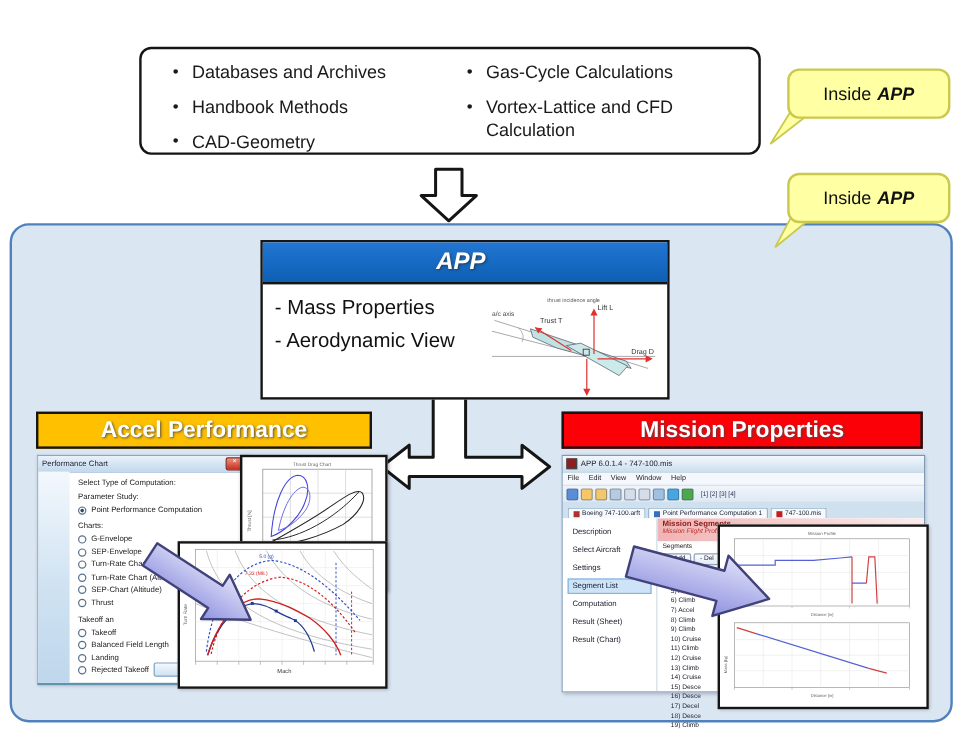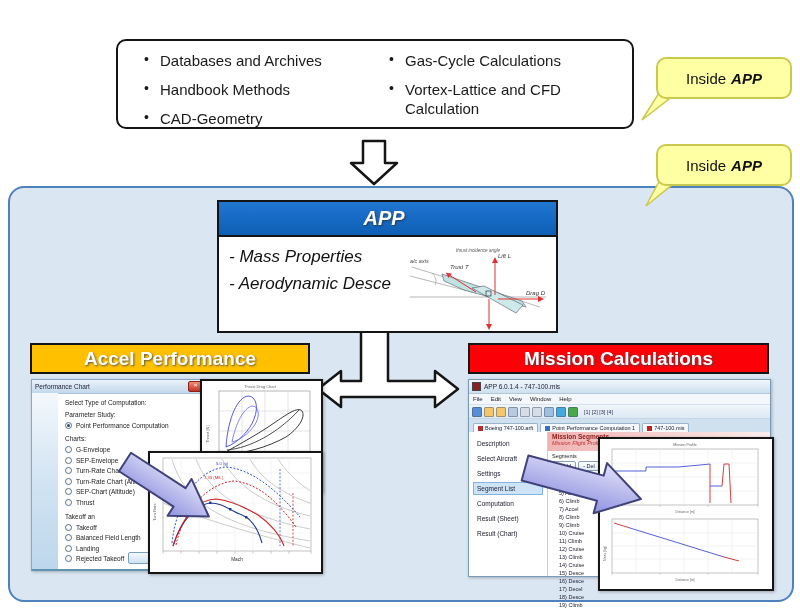--- a/index.html
+++ b/index.html
@@ -122,24 +122,24 @@
   </div>
   <div class="abs callout" style="left:656px;top:144px;">
     <span>Inside</span>
     <b>APP</b>
   </div>
 
   <div class="abs model-box">
     <div class="model-head">
       <i>APP</i>
     </div>
-    <div style="position:relative;height:93px;font-style:italic;">
+    <div style="position:relative;height:93px;">
       <div class="model-items">
         <div>- Mass Properties</div>
-        <div>- Aerodynamic Desce</div>
+        <div>- Aerodynamic View</div>
       </div>
       <svg class="abs" style="right:2px;top:0;" width="152" height="92" viewBox="0 0 152 92">
         <line x1="8" y1="54" x2="144" y2="54" stroke="#999" stroke-width="0.7"></line>
         <line x1="10" y1="24" x2="138" y2="64" stroke="#999" stroke-width="0.7"></line>
         <line x1="8" y1="33" x2="74" y2="50" stroke="#999" stroke-width="0.7"></line>
         <path d="M30,30 Q36,36 33,42" fill="none" stroke="#888" stroke-width="0.5"></path>
         <polygon points="40,31 120,58 124,64 62,47 42,38" fill="#bfe2e2" stroke="#556" stroke-width="0.6"></polygon>
         <polygon points="70,45 114,70 121,62 82,43" fill="#cdeaea" stroke="#556" stroke-width="0.6"></polygon>
         <rect x="84" y="48" width="5" height="5" fill="none" stroke="#333" stroke-width="0.7"></rect>
         <line x1="74" y1="49" x2="44" y2="30" stroke="#e03030" stroke-width="1"></line>
@@ -156,21 +156,21 @@
         <text x="96" y="15" font-size="6" fill="#333">Lift L</text>
         <text x="124" y="52" font-size="6" fill="#333">Drag D</text>
       </svg>
     </div>
   </div>
 
   <div class="abs banner orange">
     <span>Accel Performance</span>
   </div>
   <div class="abs banner red">
-    <span>Mission Calculations</span>
+    <span>Mission Properties</span>
   </div>
 
   <div class="abs dialog">
     <div class="dlg-title">
       <span>Performance Chart</span>
       <span class="dlg-close">×</span>
     </div>
     <div class="dlg-band"></div>
     <div class="dlg-content">
       <div class="line">Select Type of Computation:</div>

